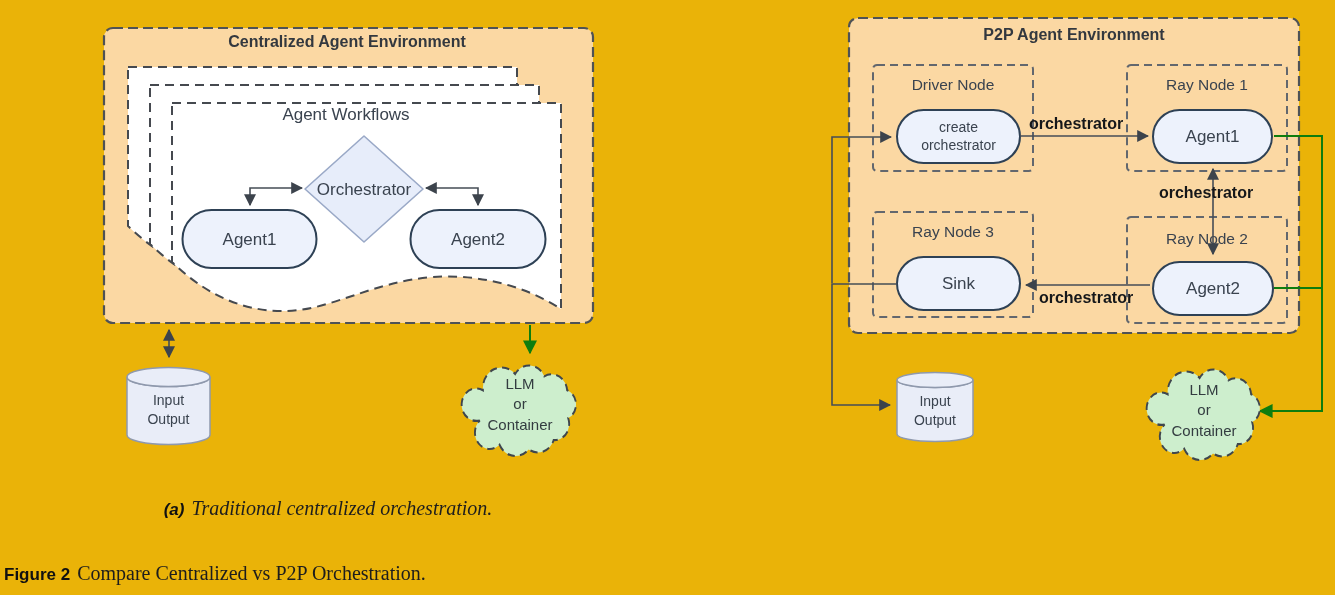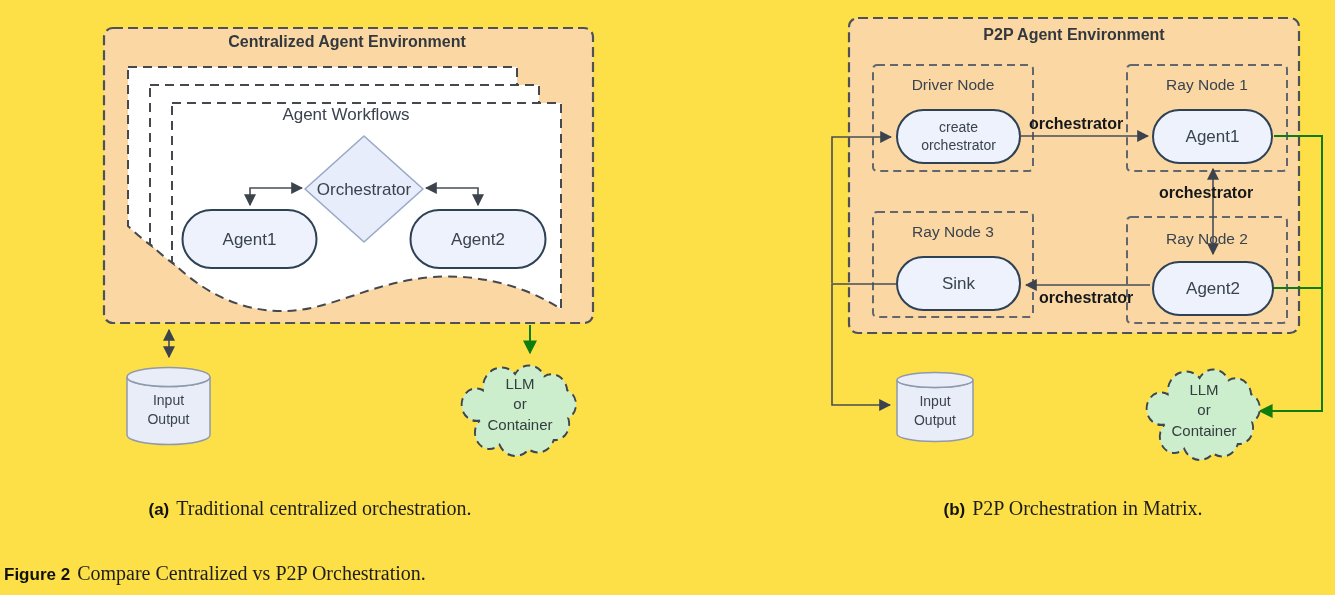--- a/index.html
+++ b/index.html
@@ -1,16 +1,16 @@
 <!DOCTYPE html>
 <html><head>
 <meta charset="utf-8">
 <style>
   html,body{margin:0;padding:0;background:#ffffff;}
-  .page{position:relative;width:1335px;height:595px;background:#fde047;overflow:hidden;
+  .page{position:relative;width:1335px;height:595px;background:#eab308;overflow:hidden;
         font-family:"Liberation Sans",sans-serif;}
   svg{position:absolute;left:0;top:0;}
   
   .env{fill:#fbd8a3;stroke:#4e5256;stroke-width:2.2;stroke-dasharray:10 5;}
   .sheet{fill:#ffffff;stroke:#45494f;stroke-width:2;stroke-dasharray:9 6;stroke-linejoin:round;}
   .nodebox{fill:none;stroke:#62676e;stroke-width:2;stroke-dasharray:8 5;}
   .stadium{fill:#edf2fc;stroke:#2e4155;stroke-width:2;}
   .diamond{fill:#e7edfa;stroke:#9aa9c7;stroke-width:1.6;stroke-linejoin:round;}
   .cyl{fill:#e9edf8;stroke:#8f99ad;stroke-width:1.5;}
   .cloud{fill:#cdeecd;stroke:#3f464d;stroke-width:1.8;stroke-dasharray:7 5;}
@@ -136,23 +136,20 @@
 
       <g>
         <path class="cloud" transform="translate(1144,349) scale(1.03,1.16)" d="M20,65 A14,14 0 1 1 23,39 A18,18 0 0 1 54,25 A16,16 0 0 1 82,27 A15,15 0 0 1 104,39 A13,13 0 0 1 105,63 A14,14 0 0 1 91,82 A16,16 0 0 1 67,90 A17,17 0 0 1 39,86 A14,14 0 0 1 20,65 Z"></path>
         <text class="cloudtxt" x="1204" y="395">LLM</text>
         <text class="cloudtxt" x="1204" y="415">or</text>
         <text class="cloudtxt" x="1204" y="436">Container</text>
       </g>
     </g>
   </svg>
 
-  <div class="caption" style="left:92px;top:497px;width:436px;">
+  <div class="caption" style="left:110px;top:497px;width:436px;font-style:italic;">
     <b>(a)</b><span>Traditional centralized orchestration.</span>
-  </div>
-  <div class="caption" style="left:855px;top:497px;width:436px;">
-    <b>(b)</b><span>P2P Orchestration in Matrix.</span>
   </div>
   <div class="figcap" style="left:4px;top:562px;text-align:center;">
     <b>Figure 2</b><span>Compare Centralized vs P2P Orchestration.</span>
   </div>
 
 </div>
 
 </body></html>

